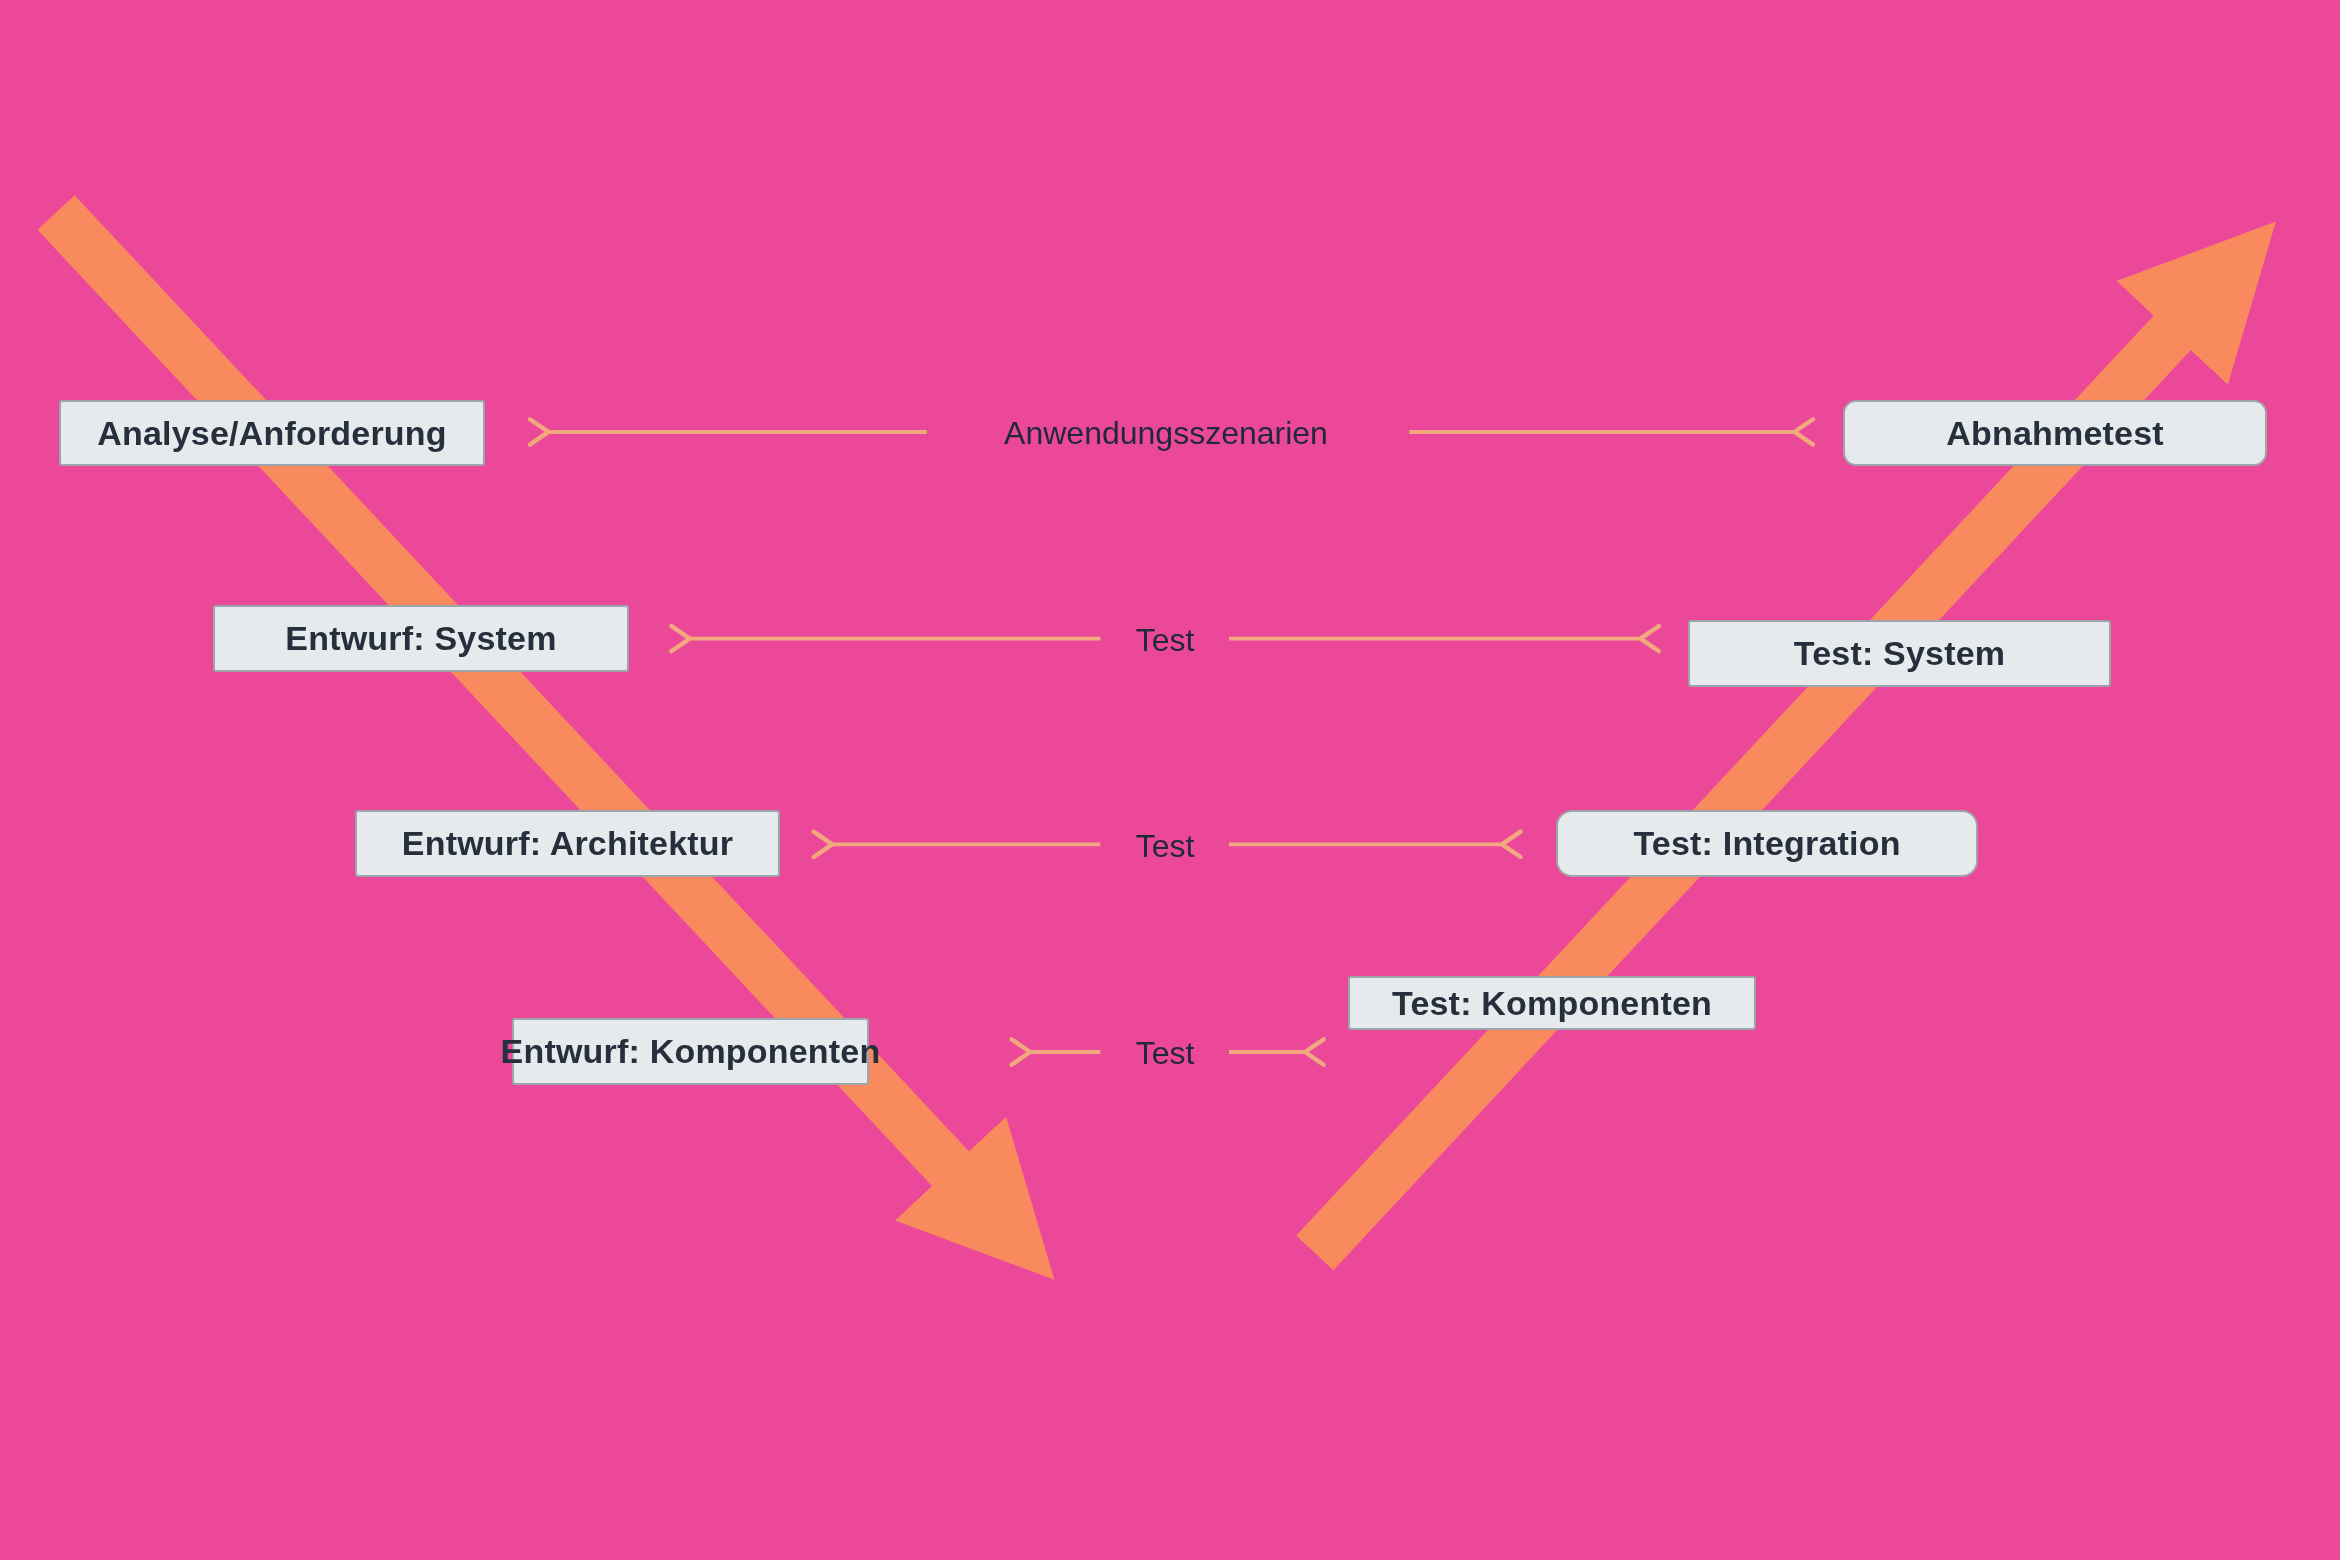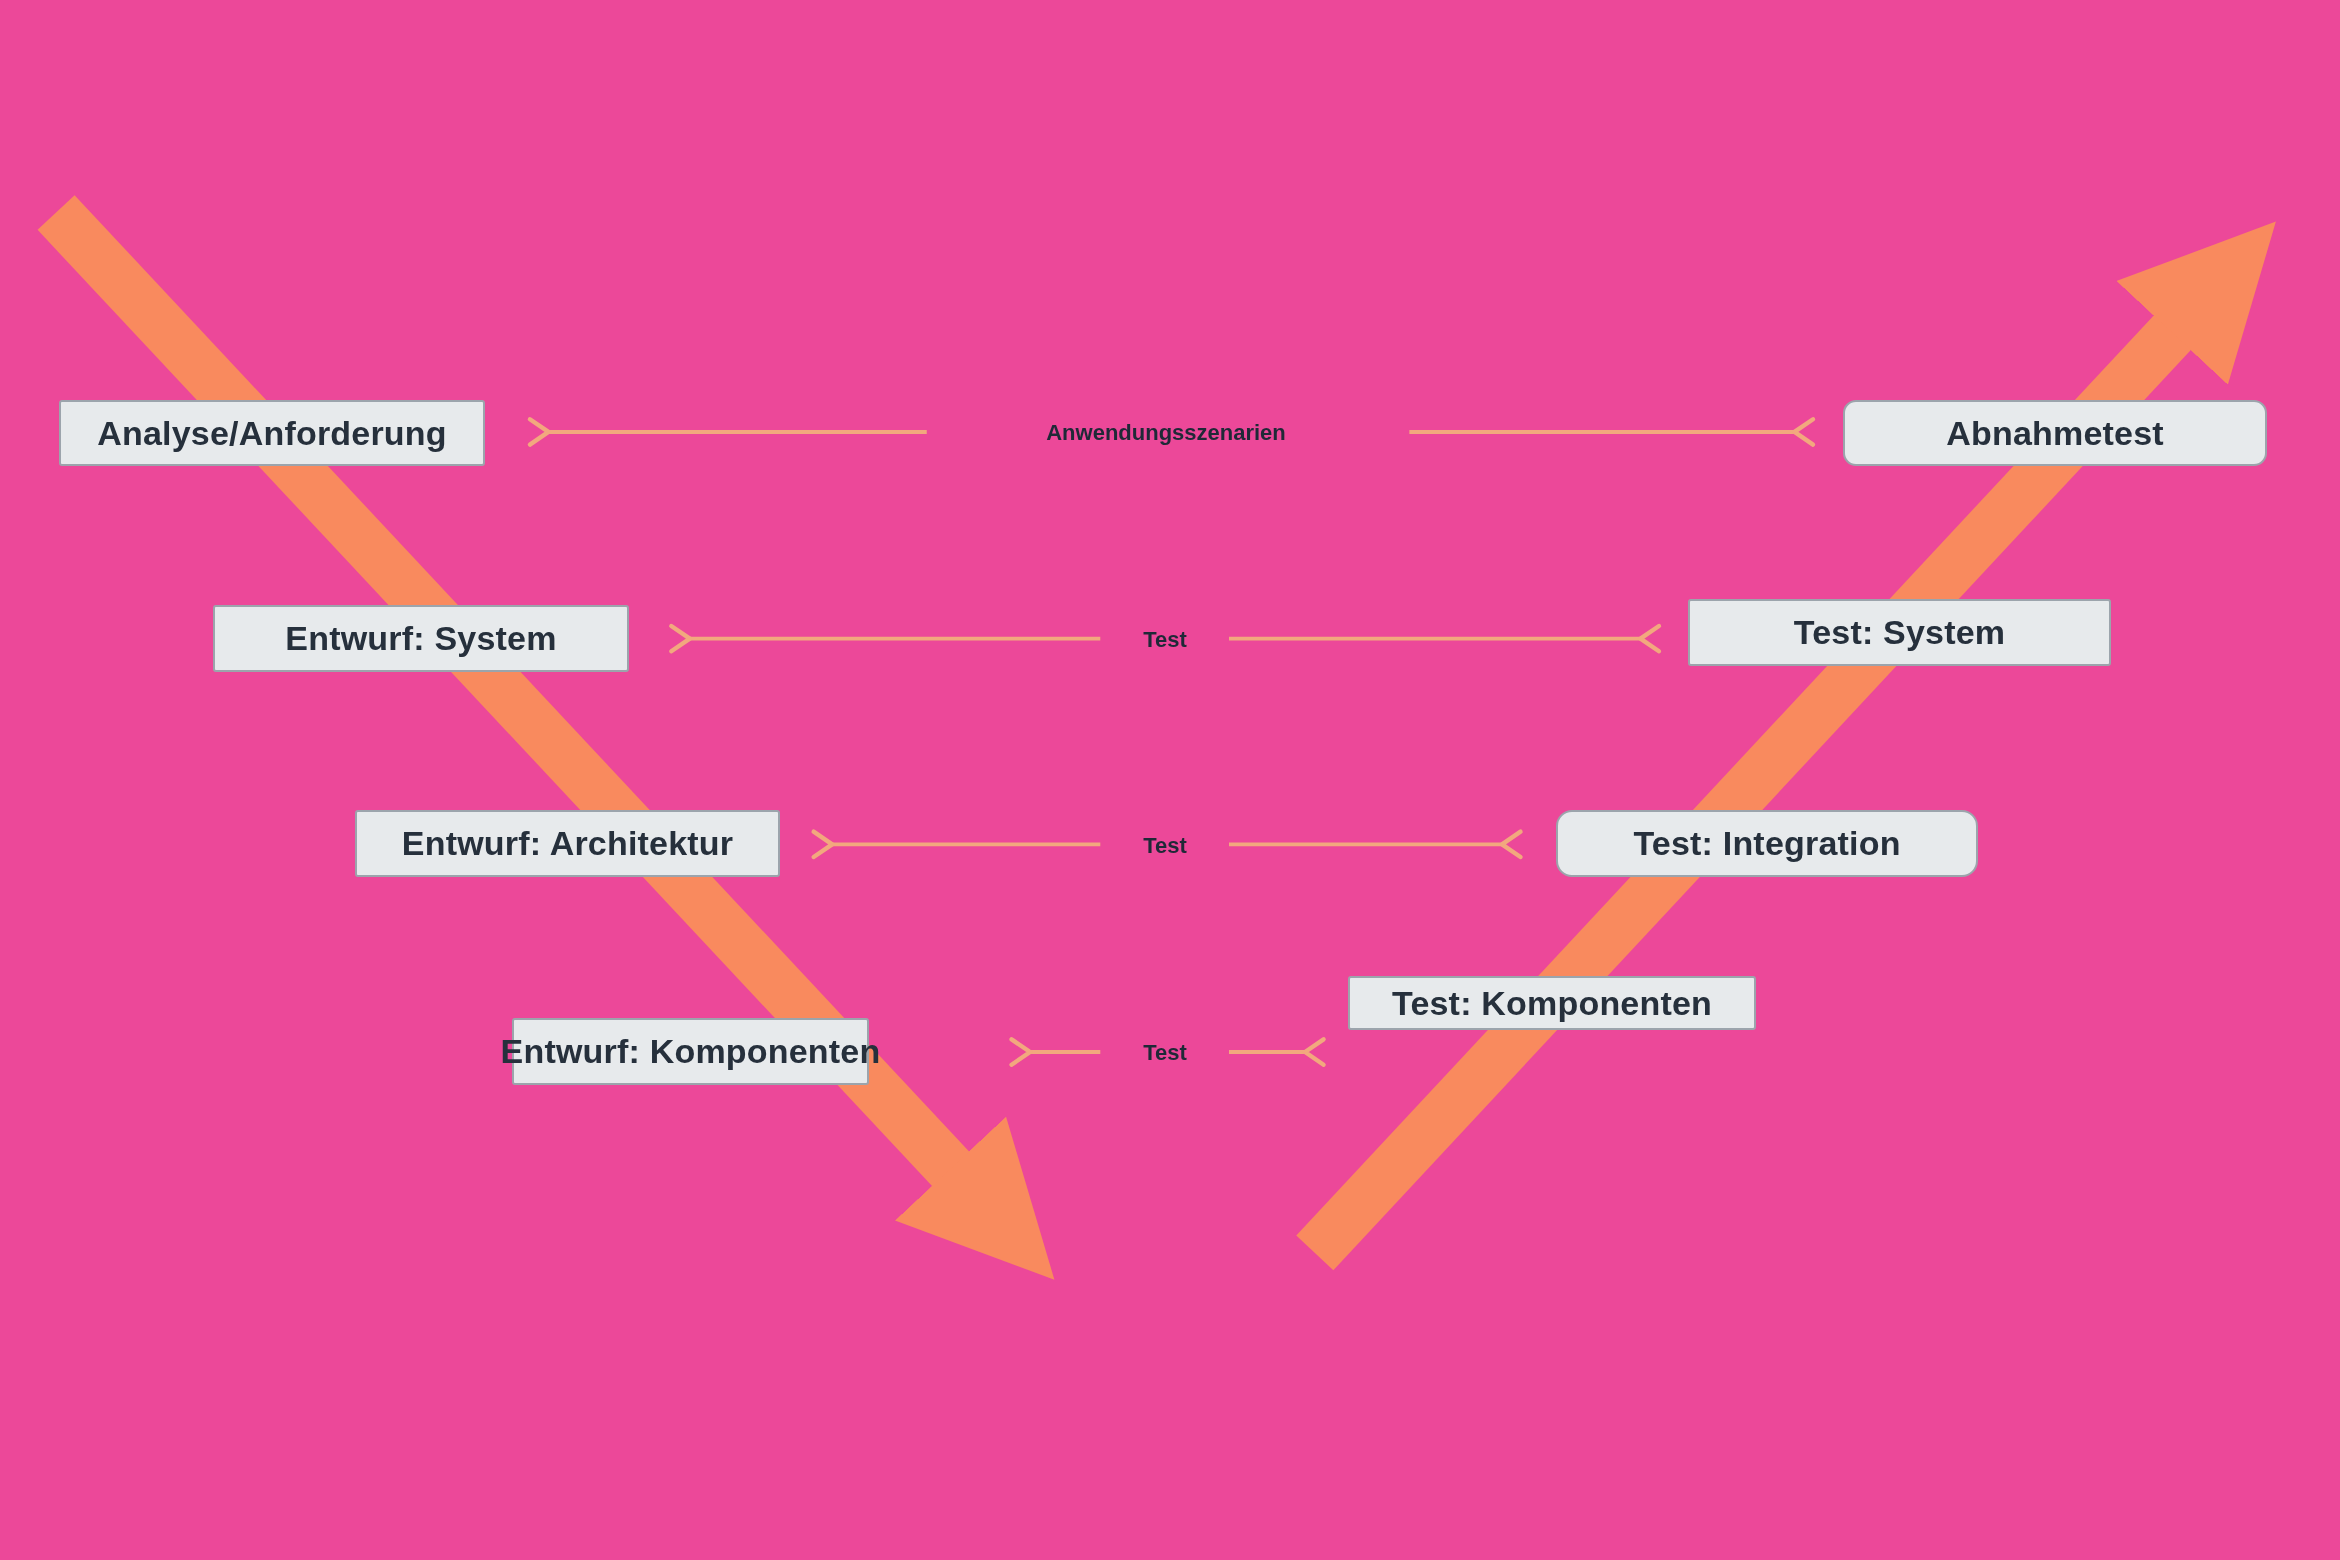--- a/index.html
+++ b/index.html
@@ -36,33 +36,33 @@
     font-size: 34px;
     font-weight: 700;
     letter-spacing: 0.2px;
     white-space: nowrap;
   }
   .conn-label {
     position: absolute;
     z-index: 2;
     transform: translate(-50%, -50%);
     color: #1f2937;
-    font-size: 22px;
-    font-weight: 700;
+    font-size: 32px;
+    font-weight: 400;
     white-space: nowrap;
   }
   
   .n-analyse        { left: 59px;   top: 400px;  width: 426px; height: 66px; }
   .n-ent-system     { left: 213px;  top: 605px;  width: 416px; height: 67px; }
   .n-ent-arch       { left: 355px;  top: 810px;  width: 425px; height: 67px; text-align: center; }
   .n-ent-komp       { left: 512px;  top: 1018px; width: 357px; height: 67px; }
   .n-implement      { left: 933px;  top: 1307px; width: 477px; height: 67px; }
   .n-test-komp      { left: 1348px; top: 976px; width: 408px; height: 54px; }
   .n-test-integ     { left: 1556px; top: 810px;  width: 422px; height: 67px; border-radius: 16px; }
-  .n-test-system    { left: 1688px; top: 599px;  width: 423px; height: 67px; text-align: center; }
+  .n-test-system    { left: 1688px; top: 620px;  width: 423px; height: 67px; text-align: center; }
   .n-abnahme        { left: 1843px; top: 400px;  width: 424px; height: 66px; border-radius: 13px; }
   .l-row1 { left: 1166px; top: 433px; }
   .l-row2 { left: 1165px; top: 640px; }
   .l-row3 { left: 1165px; top: 846px; }
   .l-row4 { left: 1165px; top: 1053px; }
 </style>
 </head>
 <body>
 
 <div class="stage">

